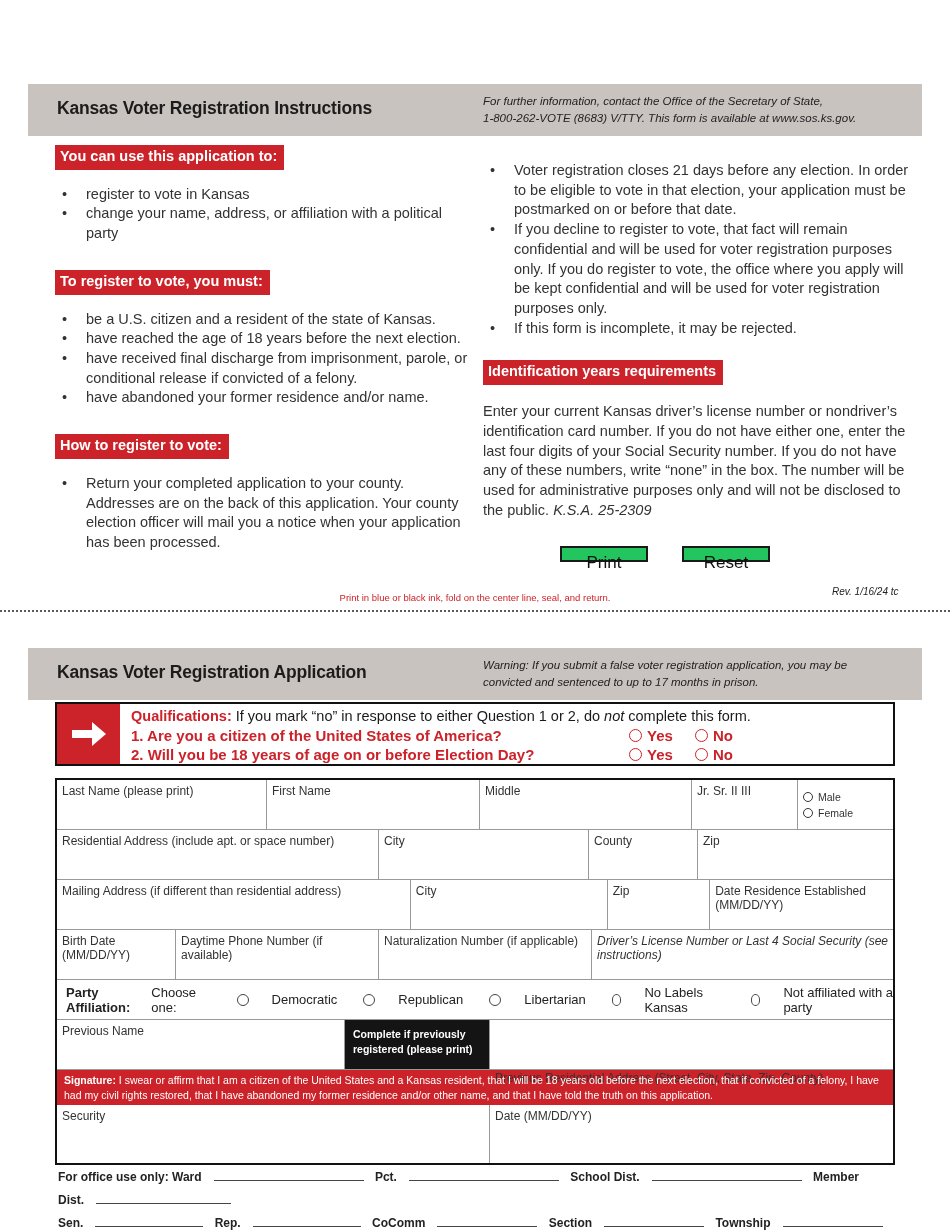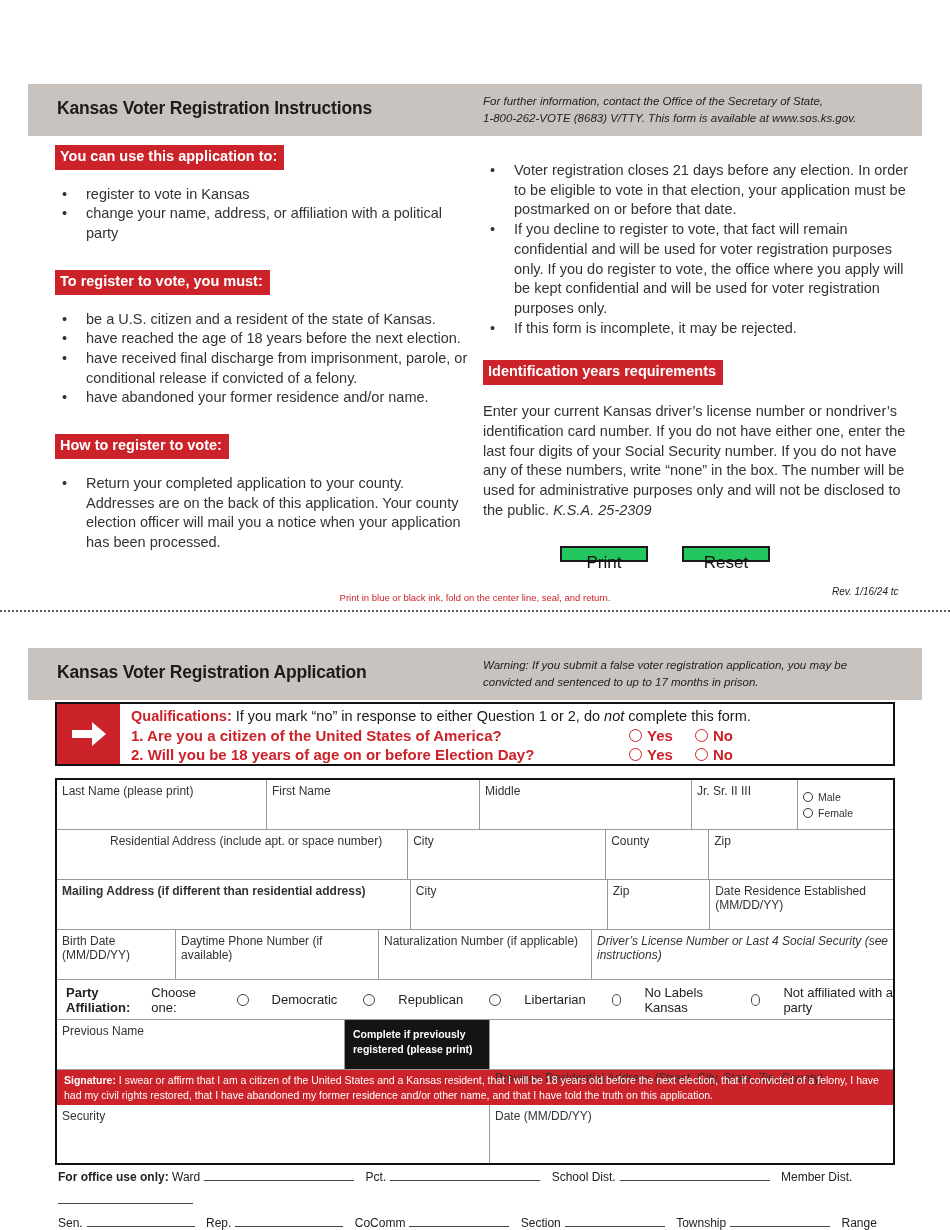--- a/index.html
+++ b/index.html
@@ -54,21 +54,21 @@
   .party-row b { font-weight:bold; margin-right:5px; }
   .party-opt { display:flex; align-items:center; gap:23px; margin-left:26px; }
   .blackcell { background:#141414; color:#fff; font-weight:bold; font-size:10.5px; line-height:1.45; padding:7px 8px; }
   .sigbar { background:#cc2229; color:#fff; font-size:10.5px; line-height:1.4; padding:3px 7px; }
   .sigbar b { font-weight:bold; }
   
   .office { position:absolute; left:58px; top:1166px; width:840px; font-size:12px; color:#222; line-height:1.9; }
   .office b { font-weight:bold; }
   .blank { display:inline-block; border-bottom:1px solid #444; height:13px; vertical-align:baseline; }
   .w150 { width:150px; } .w135 { width:135px; } .w100 { width:100px; } .w108 { width:108px; }
-  .office .lbl { margin-left:8px; margin-right:4px; }
+  .office .lbl { margin-left:8px; margin-right:12px;font-weight:bold; }
   .office .lbl:first-of-type { margin-left:0; }
 </style>
 </head>
 <body>
 
 <div class="page">
 
   <div class="band" style="top:84px;">
     <div class="band-title">Kansas Voter Registration Instructions</div>
     <div class="band-note">
@@ -171,29 +171,29 @@
             <span class="radio sm"></span>
             <span>Male</span>
           </span>
         <span class="sexopt">
             <span class="radio sm"></span>
             <span>Female</span>
           </span>
       </div>
     </div>
 
-    <div class="frow" style="height:50px;padding-left:48px;">
+    <div class="frow" style="height:50px;">
       <div class="cell" style="width:322px;"><span>Residential Address (include apt. or space number)</span></div>
       <div class="cell" style="width:210px;"><span>City</span></div>
       <div class="cell" style="width:109px;"><span>County</span></div>
       <div class="cell" style="width:195px;"><span>Zip</span></div>
     </div>
 
     <div class="frow" style="height:50px;">
-      <div class="cell" style="width:378px;font-weight:bold;"><span>Mailing Address (if different than residential address)</span></div>
+      <div class="cell" style="width:378px;"><span>Mailing Address (if different than residential address)</span></div>
       <div class="cell" style="width:210px;"><span>City</span></div>
       <div class="cell" style="width:109px;"><span>Zip</span></div>
       <div class="cell" style="width:195px;"><span>Date Residence Established (MM/DD/YY)</span></div>
     </div>
 
     <div class="frow" style="height:50px;">
       <div class="cell" style="width:119px;"><span>Birth Date (MM/DD/YY)</span></div>
       <div class="cell" style="width:203px;"><span>Daytime Phone Number (if available)</span></div>
       <div class="cell" style="width:213px;"><span>Naturalization Number (if applicable)</span></div>
       <div class="cell" style="width:301px;font-style:italic;"><span>Driver’s License Number or Last 4 Social Security (see instructions)</span></div>

